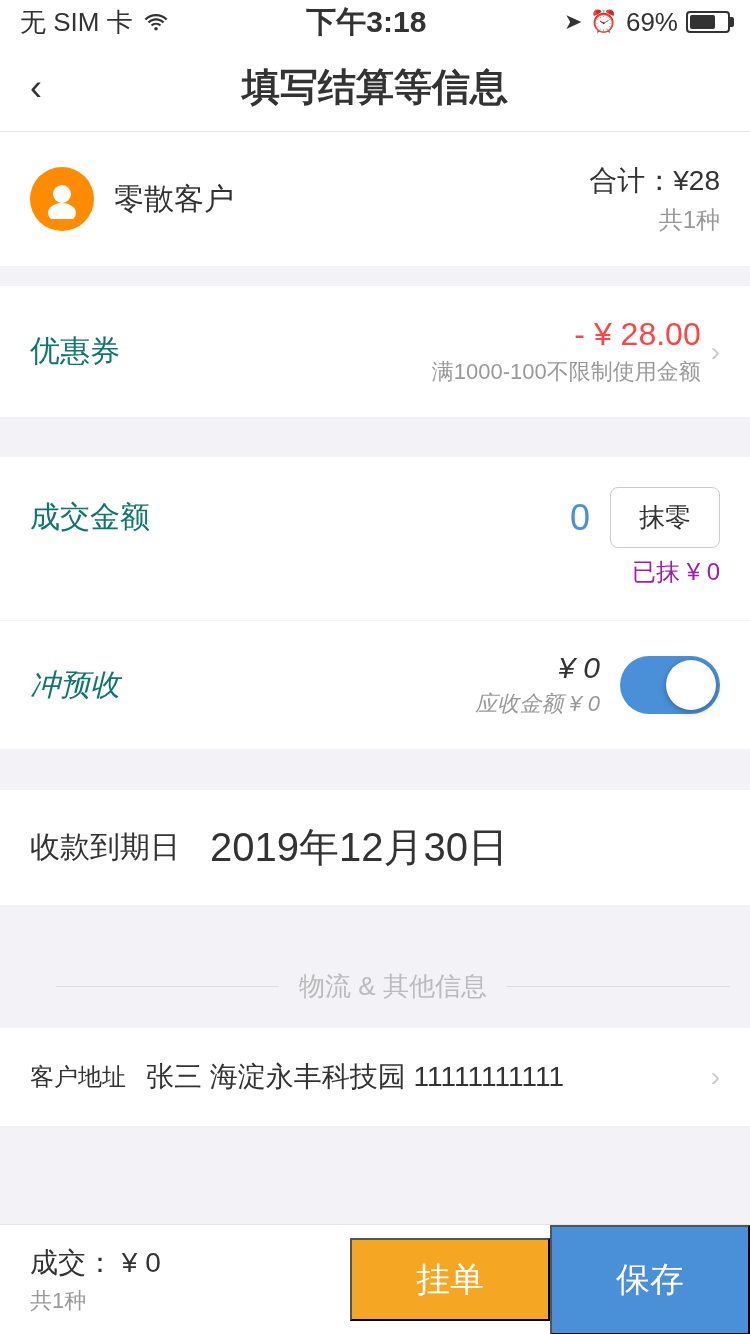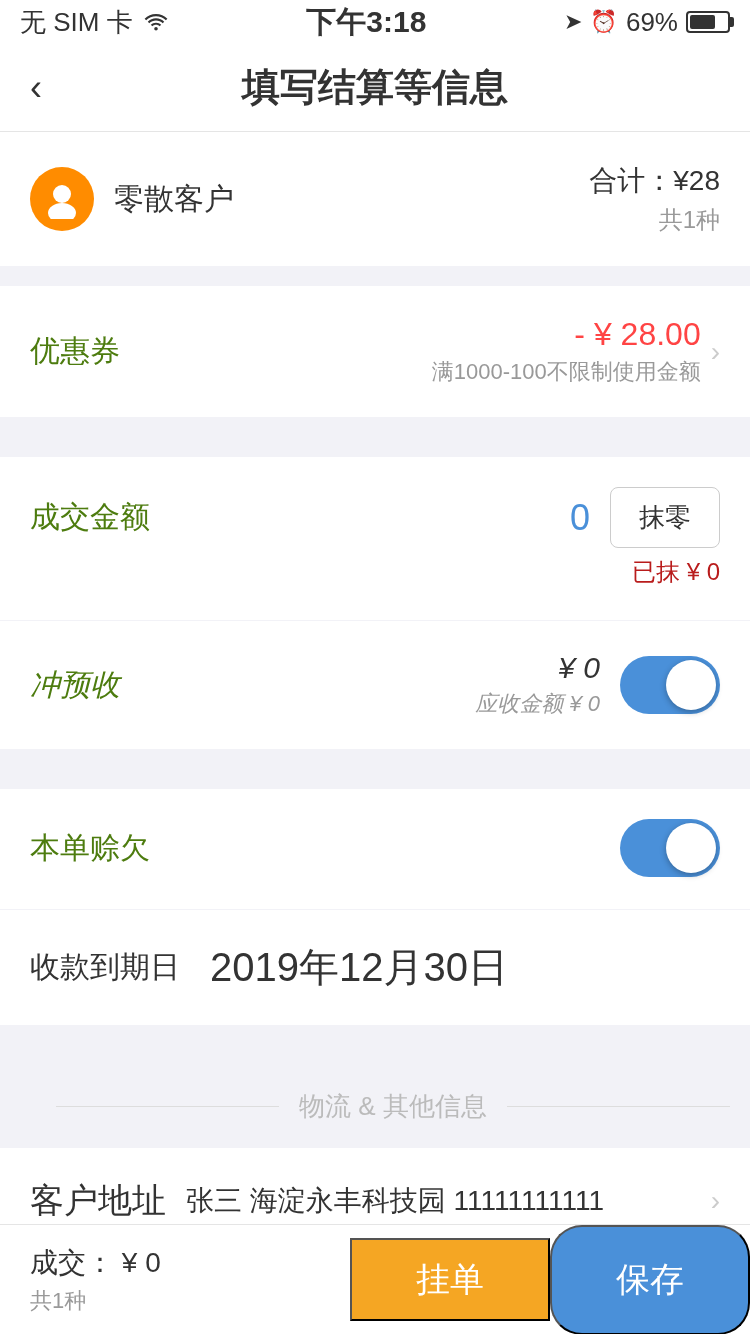--- a/index.html
+++ b/index.html
@@ -163,21 +163,21 @@
     
     .coupon-row {
       background: #fff;
       padding: 30px;
       display: flex;
       align-items: center;
       justify-content: space-between;
     }
     .row-label {
       font-size: 30px;
-      color: #4d7c0f;
+      color: #0f766e;
     }
     .coupon-right {
       display: flex;
       align-items: center;
       gap: 10px;
     }
     .coupon-info {
       text-align: right;
     }
     .coupon-amount {
@@ -225,21 +225,21 @@
       border: 1px solid #ccc;
       border-radius: 8px;
       padding: 12px 28px;
       font-size: 26px;
       color: #333;
       background: #fff;
       cursor: pointer;
     }
     .already-erased {
       font-size: 24px;
-      color: #b91c1c;
+      color: #a21caf;
       text-align: right;
       margin-top: 8px;
     }
 
     
     .prereceive-section {
       background: #fff;
       padding: 30px;
       margin-top: 2px;
       display: flex;
@@ -336,21 +336,21 @@
 
     
     .address-section {
       background: #fff;
       padding: 30px;
       display: flex;
       align-items: center;
       justify-content: space-between;
     }
     .address-label {
-      font-size: 34px;
+      font-size: 24px;
       color: #333;
       flex-shrink: 0;
       margin-right: 20px;
     }
     .address-value {
       font-size: 28px;
       color: #333;
       flex: 1;
     }
 
@@ -395,21 +395,20 @@
       width: 200px;
       height: 110px;
       background: #4a90d9;
       display: flex;
       align-items: center;
       justify-content: center;
       font-size: 34px;
       color: #fff;
       font-weight: 500;
       cursor: pointer;
-      border-radius: 32px;
     }
 
     .gray-bg {
       background: #f2f2f7;
       height: 300px;
     }
   </style>
 </head>
 <body>
 
@@ -502,26 +501,20 @@
         <div class="toggle">
           <div class="toggle-knob"></div>
         </div>
       </div>
     </div>
   </div>
 
   <div class="section-divider"></div>
 
   <div class="card-section">
-    <div class="debt-section">
-      <span class="row-label">本单赊欠</span>
-      <div class="toggle">
-        <div class="toggle-knob"></div>
-      </div>
-    </div>
 
     <div class="duedate-section" style="border-top:1px solid #f2f2f7;">
       <span class="duedate-label">收款到期日</span>
       <span class="duedate-value">2019年12月30日</span>
     </div>
   </div>
 
   <div class="section-divider"></div>
 
   <div class="logistics-divider">

